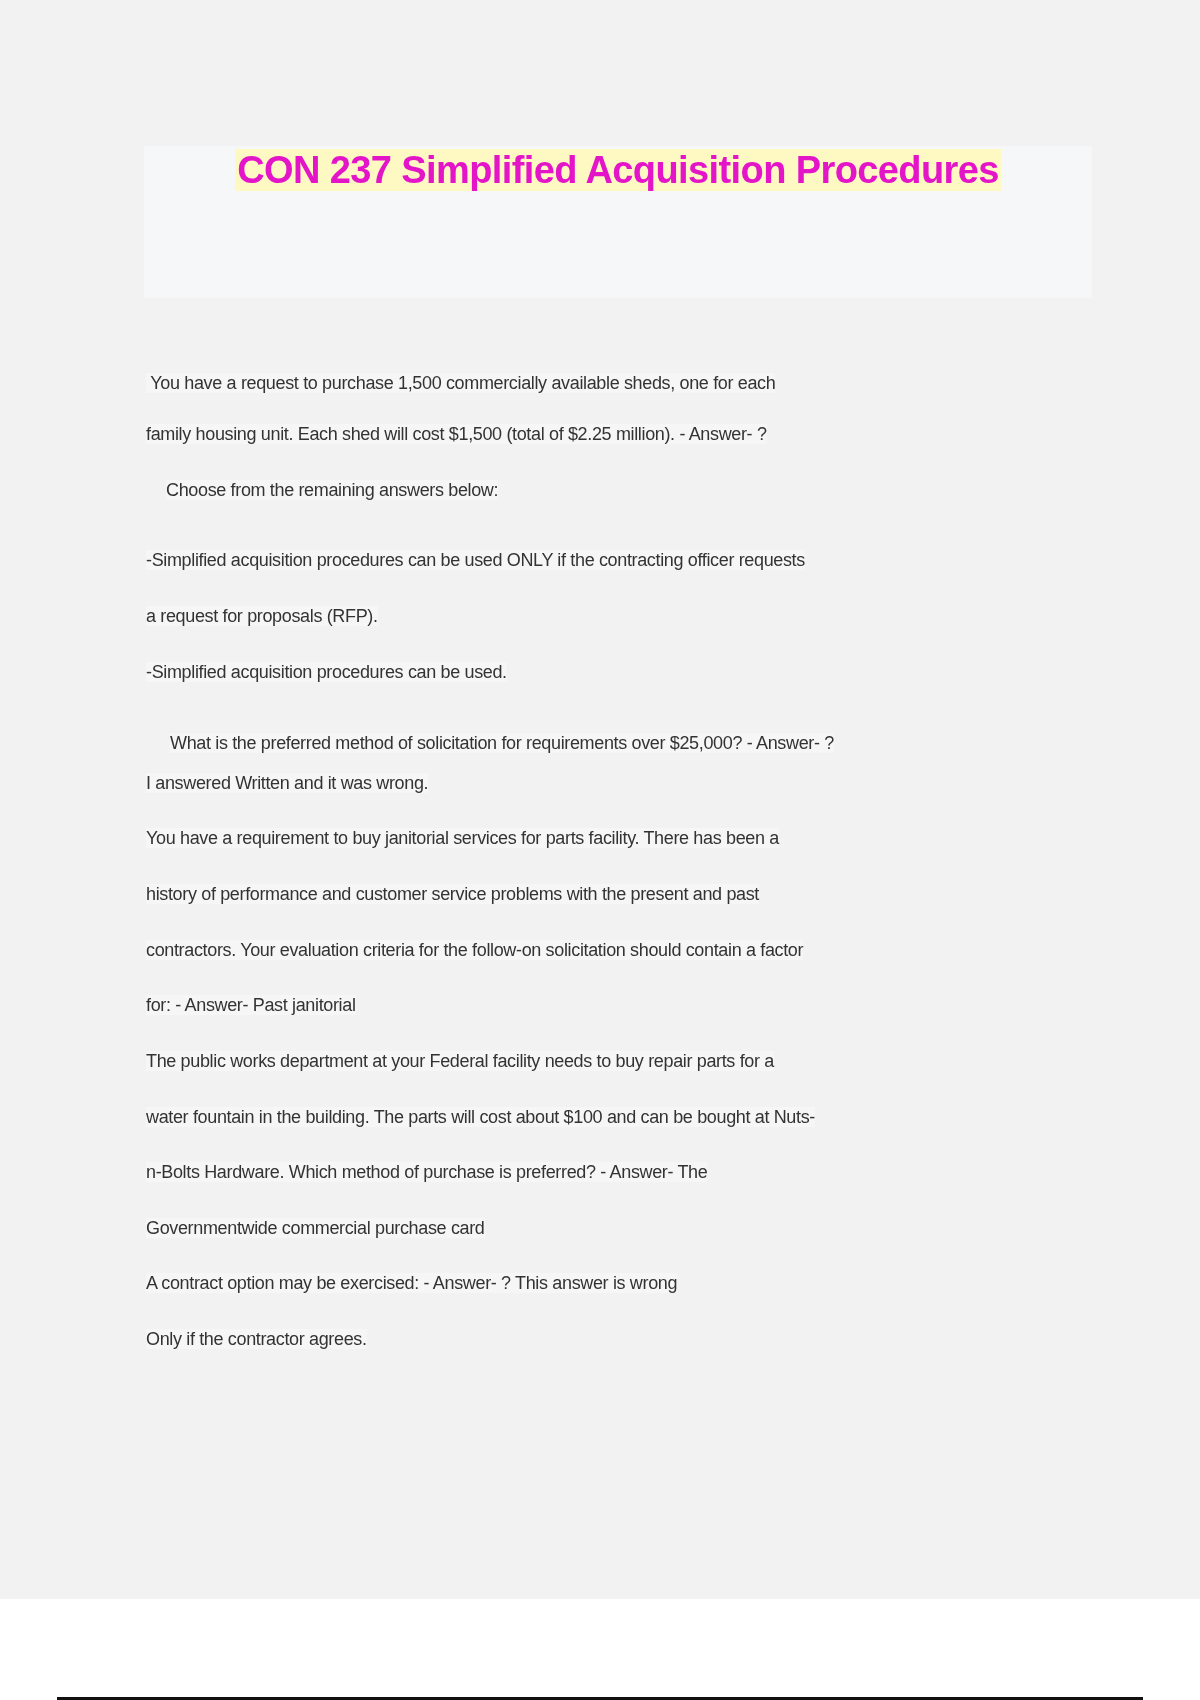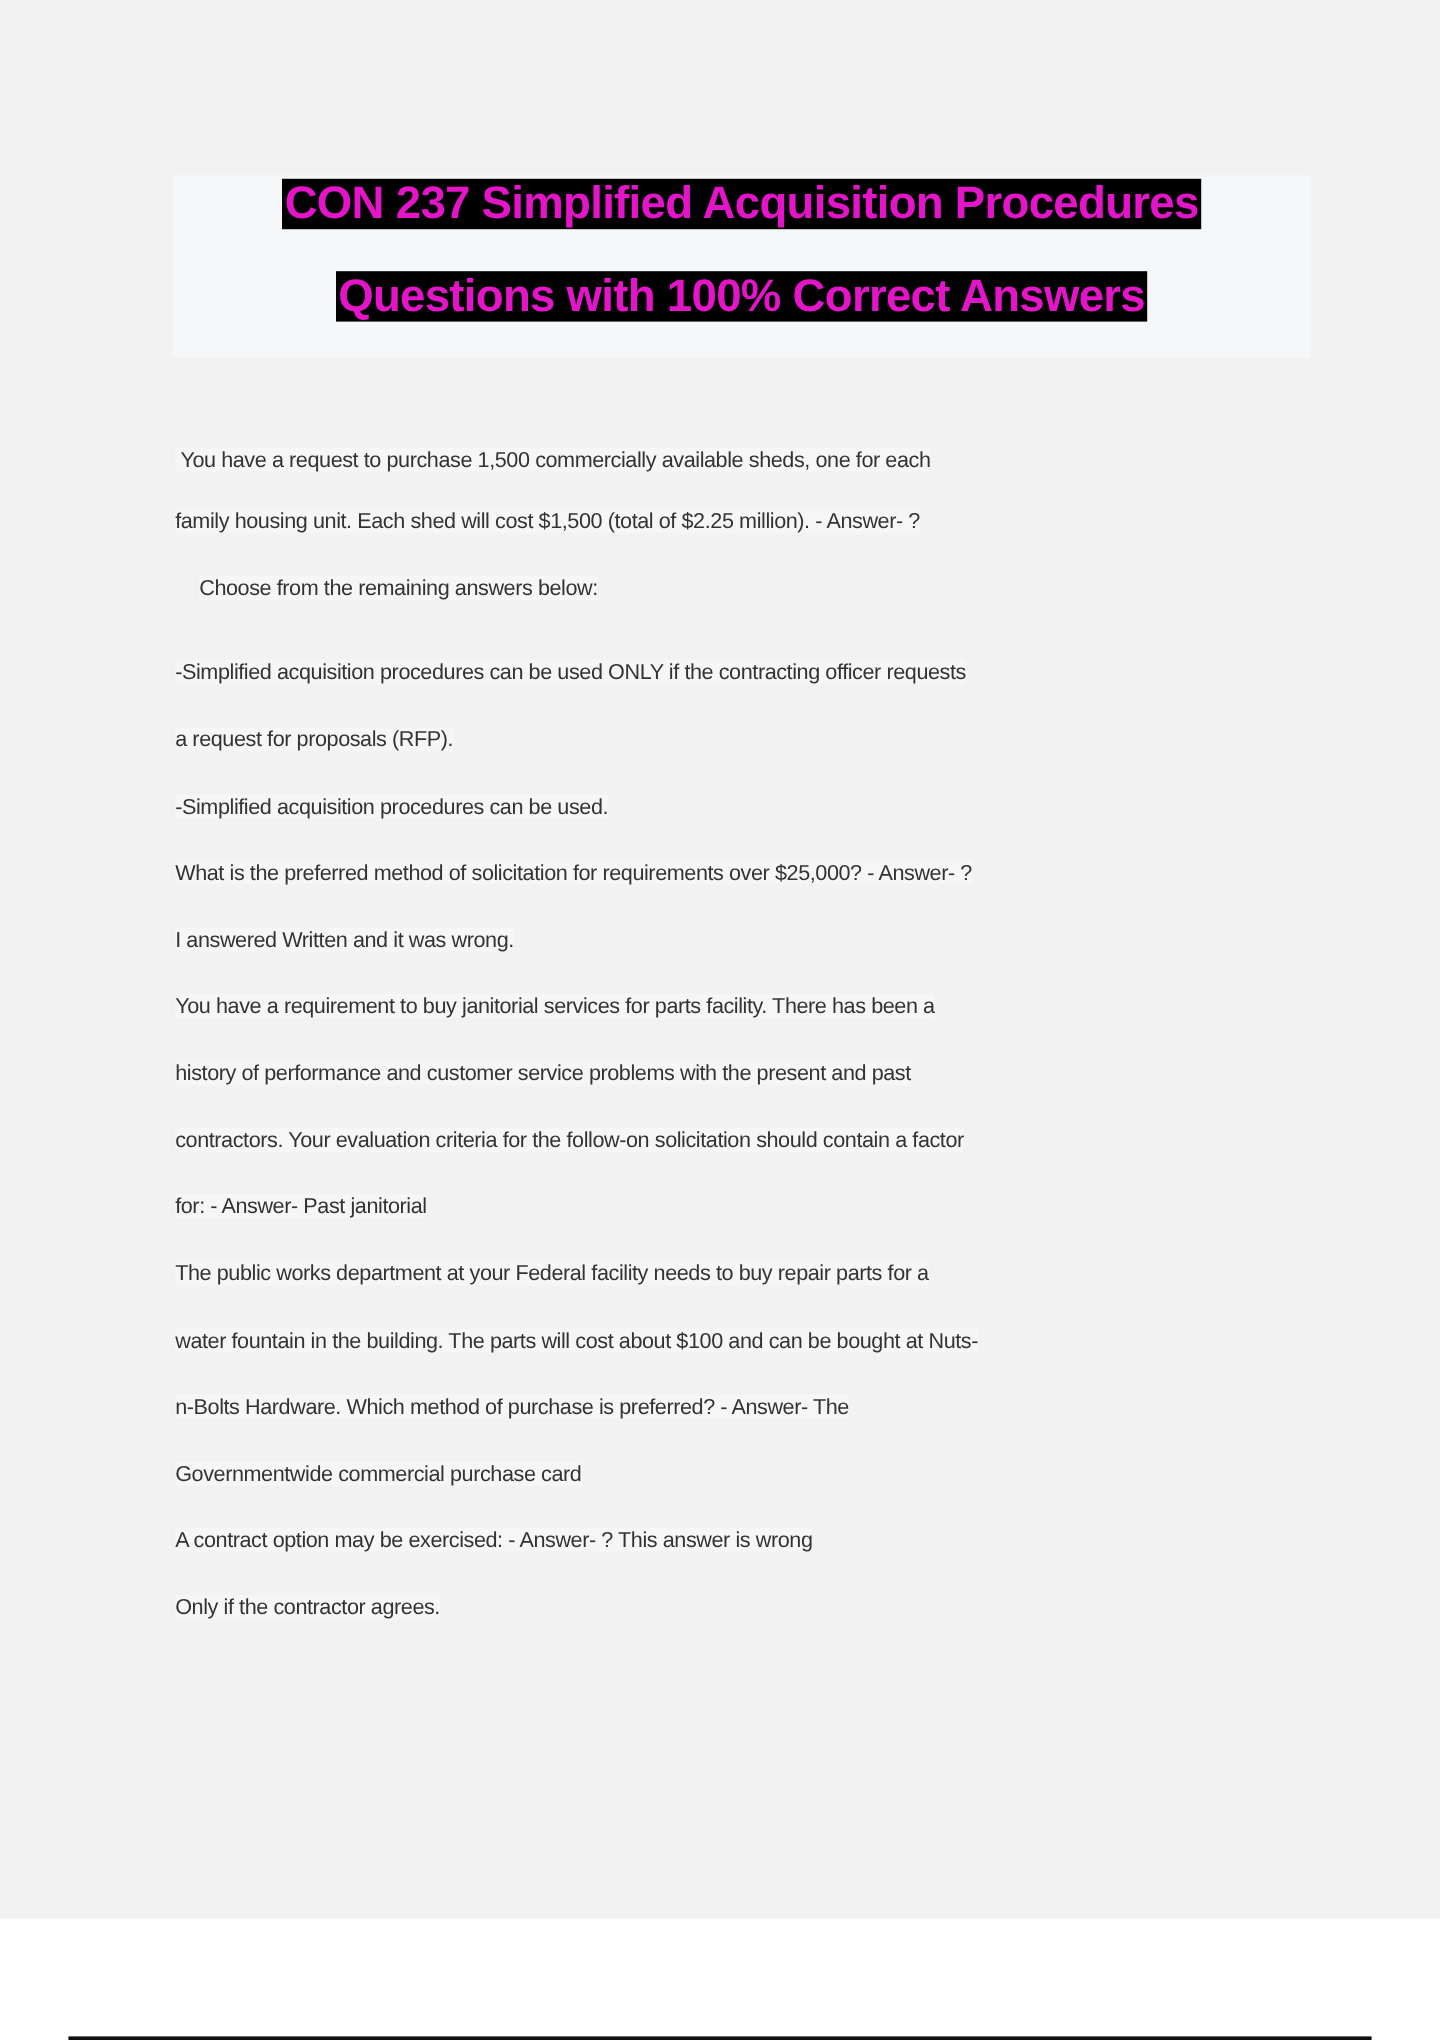--- a/index.html
+++ b/index.html
@@ -34,21 +34,21 @@
     left: 0;
     width: 100%;
     text-align: center;
     font-family: "Liberation Sans", sans-serif;
     font-weight: bold;
     font-size: 38px;
     line-height: 48px;
     letter-spacing: -0.6px;
   }
   .title-line span {
-    background: #000000;
+    background: #fef9c3;
     color: #e414c8;
     padding: 0 2px;
   }
   .title-line.l1 { top: 0px; }
   .title-line.l2 { top: 77px; }
 
   .body-text {
     position: absolute;
     left: 146px;
     top: 0;
@@ -87,33 +87,30 @@
 </style>
 </head>
 <body>
 
 <div class="page-area">
 
   <div class="title-box">
     <div class="title-line l1">
       <span>CON 237 Simplified Acquisition Procedures</span>
     </div>
-    <div class="title-line l2">
-      <span>Questions with 100% Correct Answers</span>
-    </div>
   </div>
 
   <div class="body-text">
     <div class="line" style="top:368px;"><span style="white-space:pre;"> You have a request to purchase 1,500 commercially available sheds, one for each</span></div>
     <div class="line" style="top:419px;text-align:center;"><span>family housing unit. Each shed will cost $1,500 (total of $2.25 million). - Answer- ?</span></div>
     <div class="line" style="top:475px;margin-left:20px;"><span>Choose from the remaining answers below:</span></div>
     <div class="line" style="top:545px;"><span>-Simplified acquisition procedures can be used ONLY if the contracting officer requests</span></div>
     <div class="line" style="top:601px;"><span>a request for proposals (RFP).</span></div>
     <div class="line" style="top:657px;"><span>-Simplified acquisition procedures can be used.</span></div>
-    <div class="line" style="top:712px;"><span>What is the preferred method of solicitation for requirements over $25,000? - Answer- ?</span></div>
+    <div class="line" style="top:728px;margin-left:24px;"><span>What is the preferred method of solicitation for requirements over $25,000? - Answer- ?</span></div>
     <div class="line" style="top:768px;"><span>I answered Written and it was wrong.</span></div>
     <div class="line" style="top:823px;"><span>You have a requirement to buy janitorial services for parts facility. There has been a</span></div>
     <div class="line" style="top:879px;"><span>history of performance and customer service problems with the present and past</span></div>
     <div class="line" style="top:935px;"><span>contractors. Your evaluation criteria for the follow-on solicitation should contain a factor</span></div>
     <div class="line" style="top:990px;"><span>for: - Answer- Past janitorial</span></div>
     <div class="line" style="top:1046px;"><span>The public works department at your Federal facility needs to buy repair parts for a</span></div>
     <div class="line" style="top:1102px;"><span>water fountain in the building. The parts will cost about $100 and can be bought at Nuts-</span></div>
     <div class="line" style="top:1157px;"><span>n-Bolts Hardware. Which method of purchase is preferred? - Answer- The</span></div>
     <div class="line" style="top:1213px;"><span>Governmentwide commercial purchase card</span></div>
     <div class="line" style="top:1268px;"><span>A contract option may be exercised: - Answer- ? This answer is wrong</span></div>

